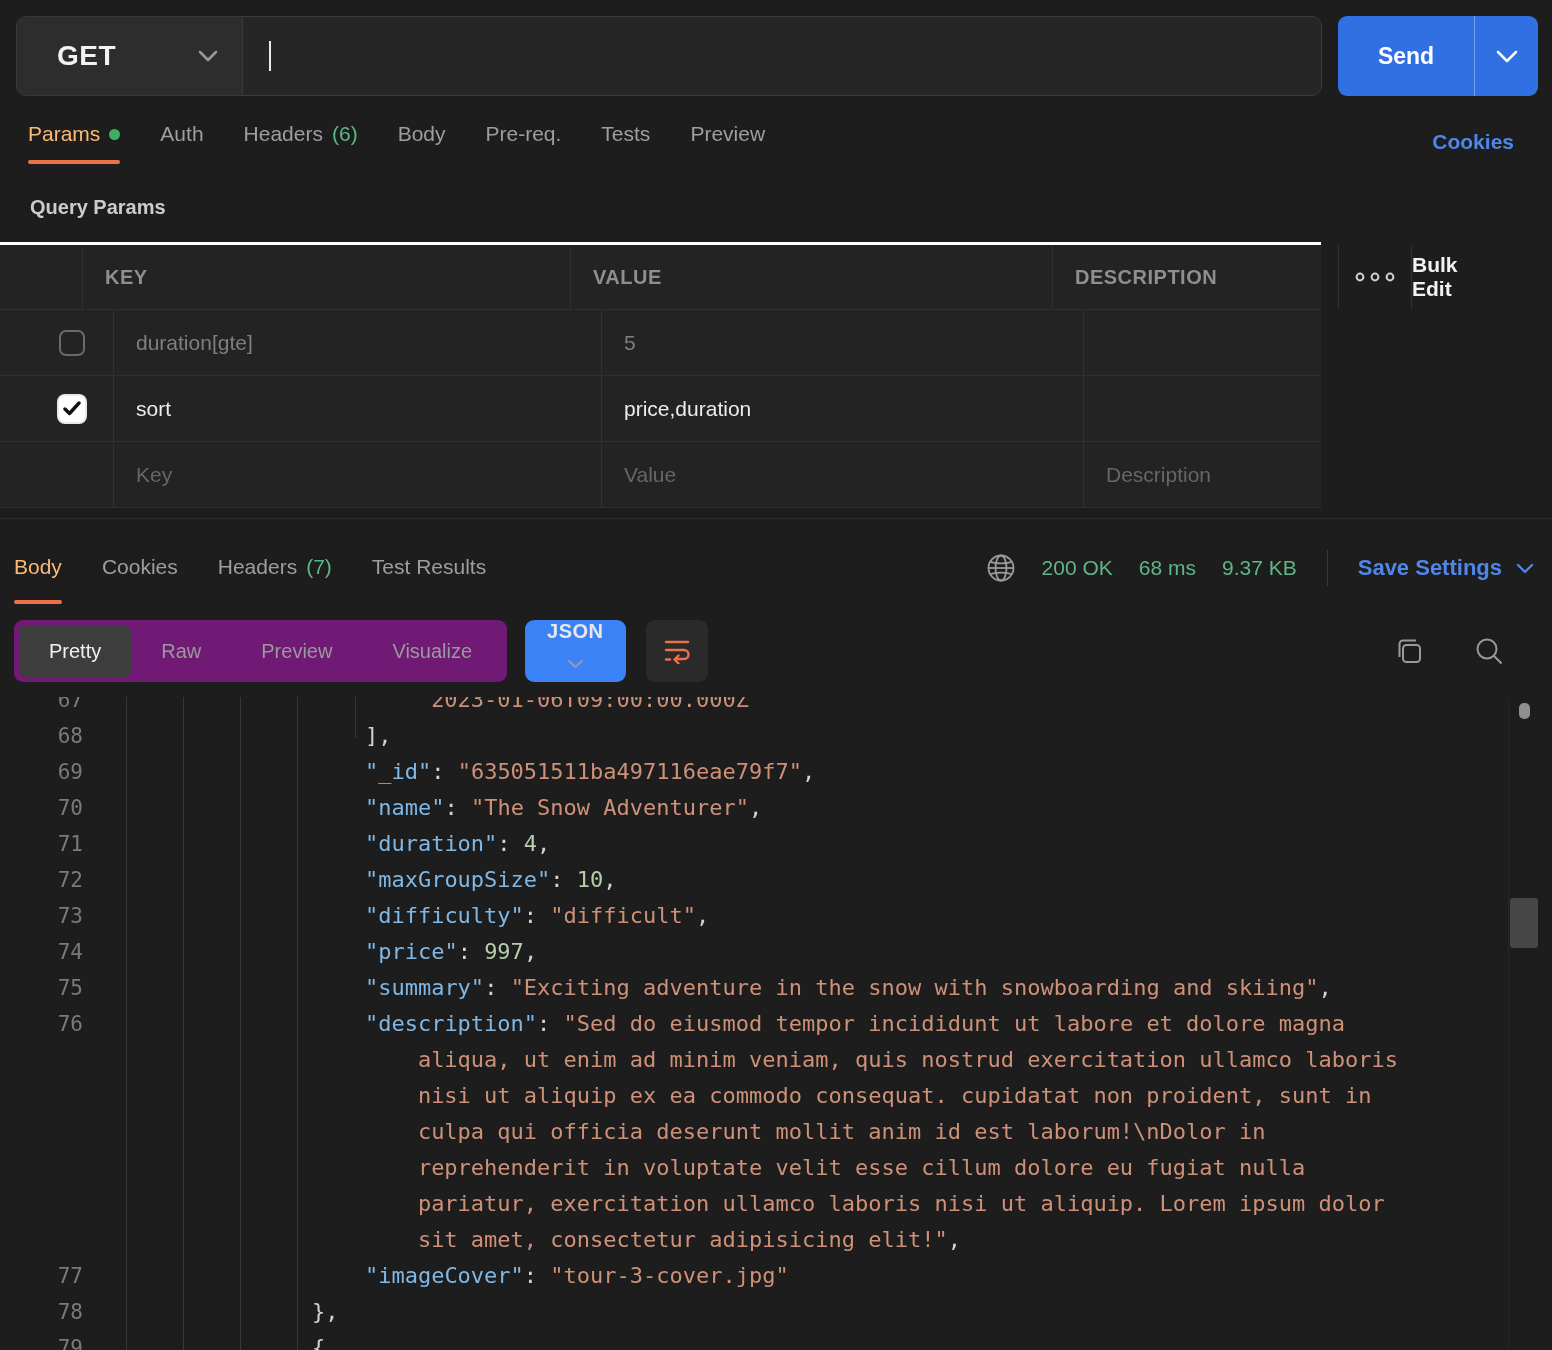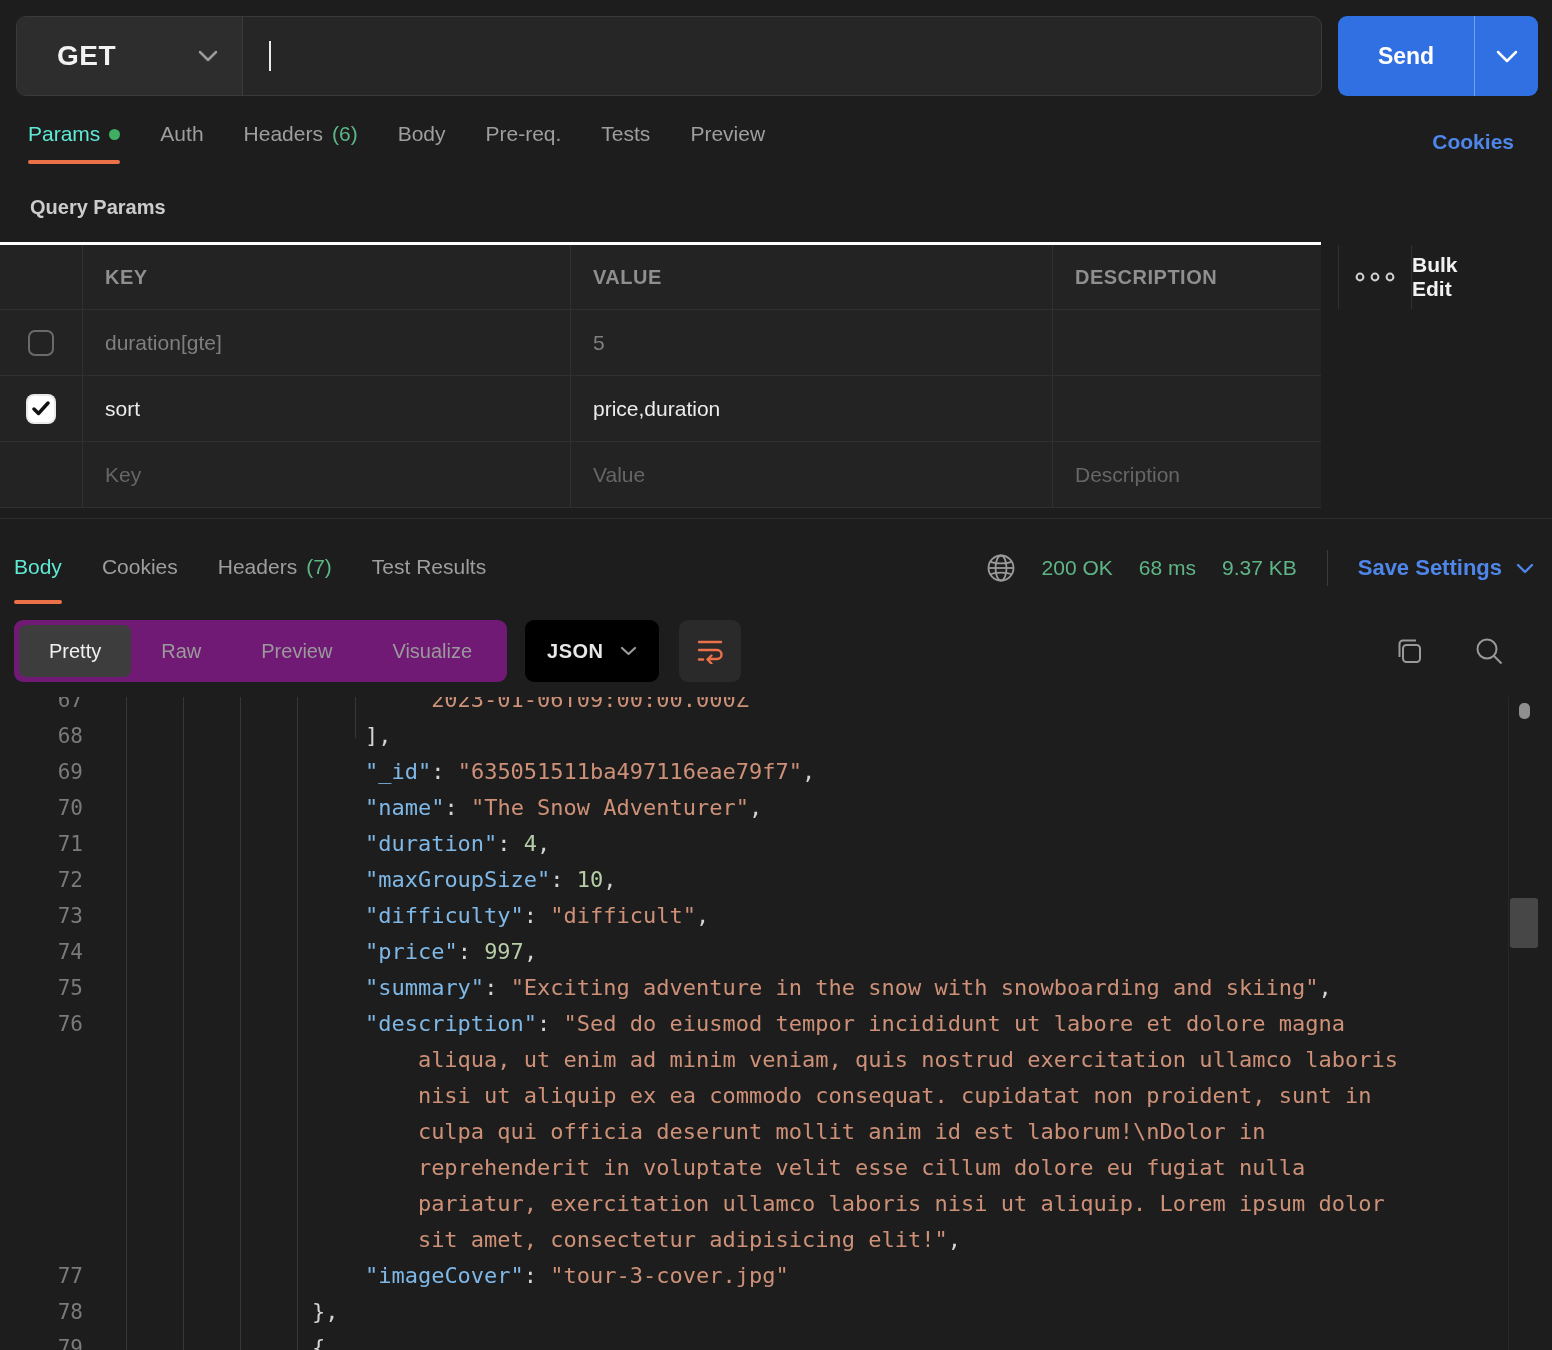--- a/index.html
+++ b/index.html
@@ -21,38 +21,38 @@
   .send-main { flex:1; display:flex; align-items:center; justify-content:center;
     color:#ffffff; font-size:23px; font-weight:700; }
   .send-caret { width:64px; border-left:1px solid rgba(255,255,255,.35);
     display:flex; align-items:center; justify-content:center; }
 
   
   .tabs-row { position:absolute; top:122px; left:28px; right:28px; height:56px;
     display:flex; gap:40px; align-items:flex-start; }
   .tab { position:relative; padding-bottom:18px; font-size:21px; color:#9e9e9e;
     cursor:pointer; display:flex; align-items:center; gap:9px; white-space:nowrap; }
-  .tab.active { color:#5eead4; }
+  .tab.active { color:#fdba74; }
   .tab .count { color:#5cb785; }
   .tab .dot { width:11px; height:11px; border-radius:50%; background:#3fae63; display:inline-block; }
   .tab .underline { position:absolute; left:0; right:0; bottom:0; height:4px;
     background:#ed7148; border-radius:2px; }
   .cookies-link { position:absolute; top:130px; right:38px; color:#4f86ea;
     font-size:21px; font-weight:700; cursor:pointer; }
 
   .section-title { position:absolute; top:196px; left:30px; color:#cccccc;
     font-size:20px; font-weight:700; }
 
   
   .params-table { position:absolute; top:242px; left:0; width:1321px;
     border-top:3px solid #ffffff; border-bottom:1px solid #303030; background:#232323; }
   .t-row { display:grid; border-top:1px solid #303030; height:66px; align-items:center; }
   .t-row:first-child { border-top:none; height:64px; }
   .t-head { grid-template-columns:82px 488px 482px 286px 73px 1fr; }
-  .t-body { grid-template-columns:82px 488px 482px 1fr; }
+  .t-body { grid-template-columns:82px 488px 482px 1fr;padding-left:31px; }
   .cell { height:100%; display:flex; align-items:center; padding-left:22px; font-size:21px; }
   .cell + .cell { border-left:1px solid #303030; }
   .h-label { color:#8f8f8f; font-size:20px; font-weight:700; letter-spacing:.5px; }
   .bulk-edit { color:#f2f2f2; font-weight:700; justify-content:center; padding-left:0; cursor:pointer; }
   .ellipsis-cell { justify-content:center; padding-left:0; cursor:pointer; }
   .muted { color:#7f7f7f; }
   .lit { color:#ececec; }
   .ph { color:#666666; }
   .cb-cell { justify-content:center; padding-left:0; }
   .checkbox { width:26px; height:26px; border:2px solid #6a6a6a; border-radius:7px; cursor:pointer; }
@@ -70,22 +70,22 @@
   .save-resp { display:flex; align-items:center; gap:14px; color:#4f86ea;
     font-size:22px; font-weight:700; cursor:pointer; }
 
   
   .toolbar { position:absolute; top:620px; left:14px; right:14px; height:62px;
     display:flex; align-items:center; }
   .segmented { background:#701a75; border-radius:9px; padding:5px; display:flex; height:62px; }
   .segment { padding:0 30px; display:flex; align-items:center; font-size:20px;
     color:#9a9a9a; border-radius:7px; cursor:pointer; }
   .segment.active { background:#3d3d3d; color:#f0f0f0; }
-  .json-dd { margin-left:18px; height:62px; background:#000000; border-radius:9px;
-    display:flex; align-items:center; gap:16px; padding:0 22px; cursor:pointer; }
+  .json-dd { margin-left:18px; height:62px; background:#3b82f6; border-radius:9px;
+    display:flex; align-items:center; gap:16px; padding:0 22px; cursor:pointer;flex-direction:column; }
   .json-dd .lbl { color:#e8e8e8; font-size:20px; font-weight:700; letter-spacing:.5px; }
   .wrap-btn { margin-left:20px; width:62px; height:62px; background:#2a2a2a;
     border-radius:9px; display:flex; align-items:center; justify-content:center; cursor:pointer; }
   .tool-icons { margin-left:auto; display:flex; gap:50px; margin-right:34px; }
   .tool-icons .icon-btn { cursor:pointer; display:flex; align-items:center; }
 
   
   .code-area { position:absolute; top:697px; left:0; right:0; bottom:0; overflow:hidden; }
   .code-scroll { margin-top:-15px; position:relative; }
   .guide { position:absolute; top:0; bottom:0; width:1px; background:#373737; }

